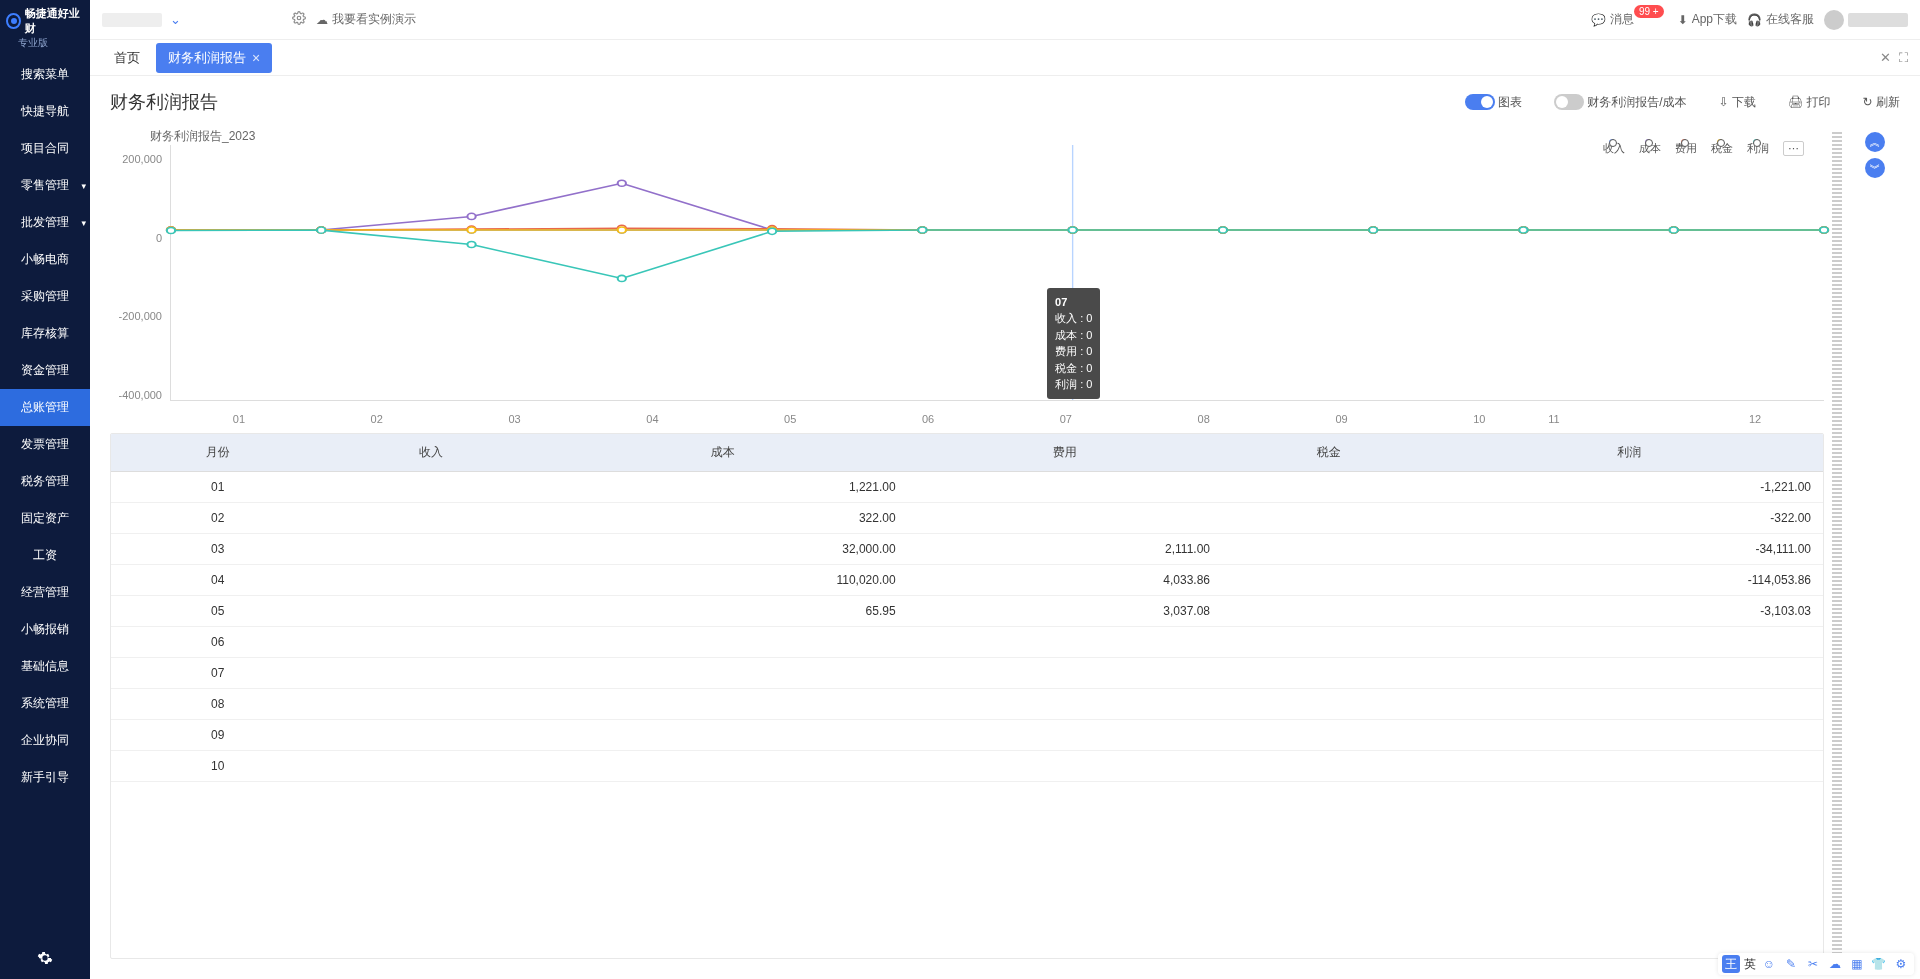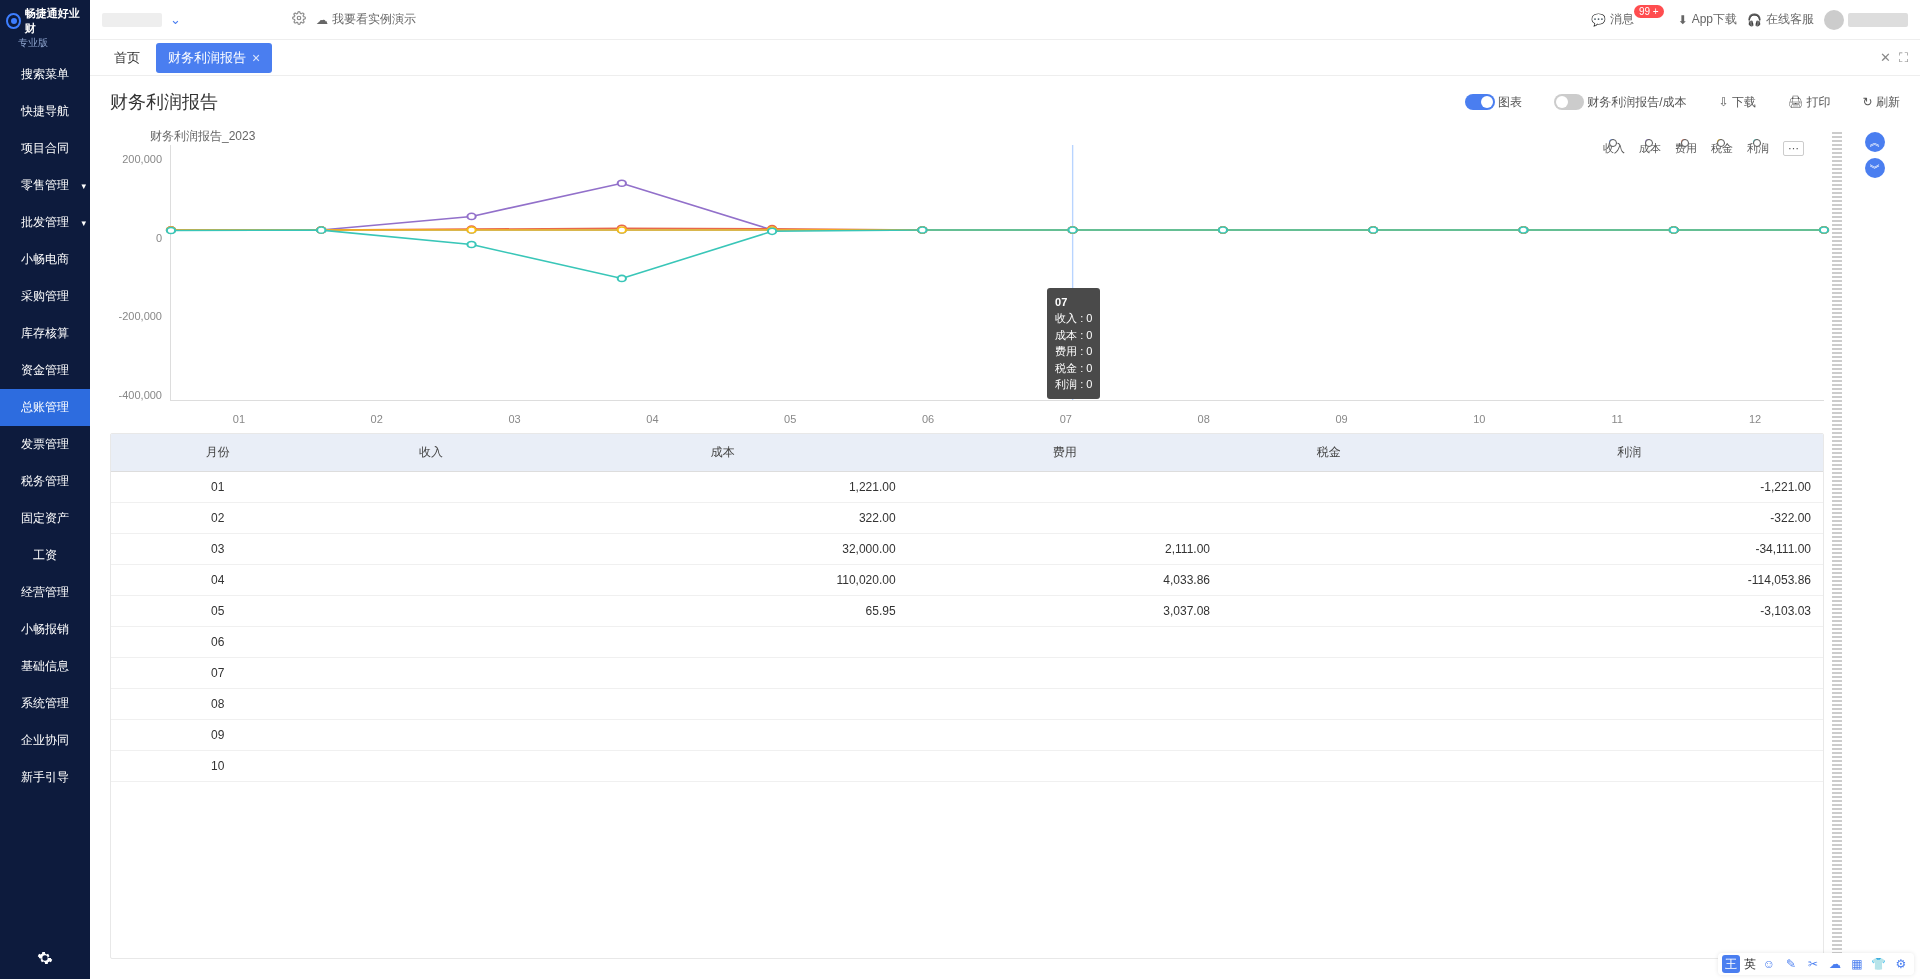--- a/index.html
+++ b/index.html
@@ -284,21 +284,21 @@
                 <div style="flex: 1 1 0%; text-align: center;">01</div>
                 <div style="flex: 1 1 0%; text-align: center;">02</div>
                 <div style="flex: 1 1 0%; text-align: center;">03</div>
                 <div style="flex: 1 1 0%; text-align: center;">04</div>
                 <div style="flex: 1 1 0%; text-align: center;">05</div>
                 <div style="flex: 1 1 0%; text-align: center;">06</div>
                 <div style="flex: 1 1 0%; text-align: center;">07</div>
                 <div style="flex: 1 1 0%; text-align: center;">08</div>
                 <div style="flex: 1 1 0%; text-align: center;">09</div>
                 <div style="flex: 1 1 0%; text-align: center;">10</div>
-                <div style="flex: 1 1 0%; text-align: center;">11</div>
+                <div style="flex: 1 1 0%; ">11</div>
                 <div style="flex: 1 1 0%; text-align: center;">12</div>
               </div>
           </div>
         </div>
 
         <div class="tbl">
           <table>
             <thead>
                 <tr id="thead-row">
                   <th>月份</th>

